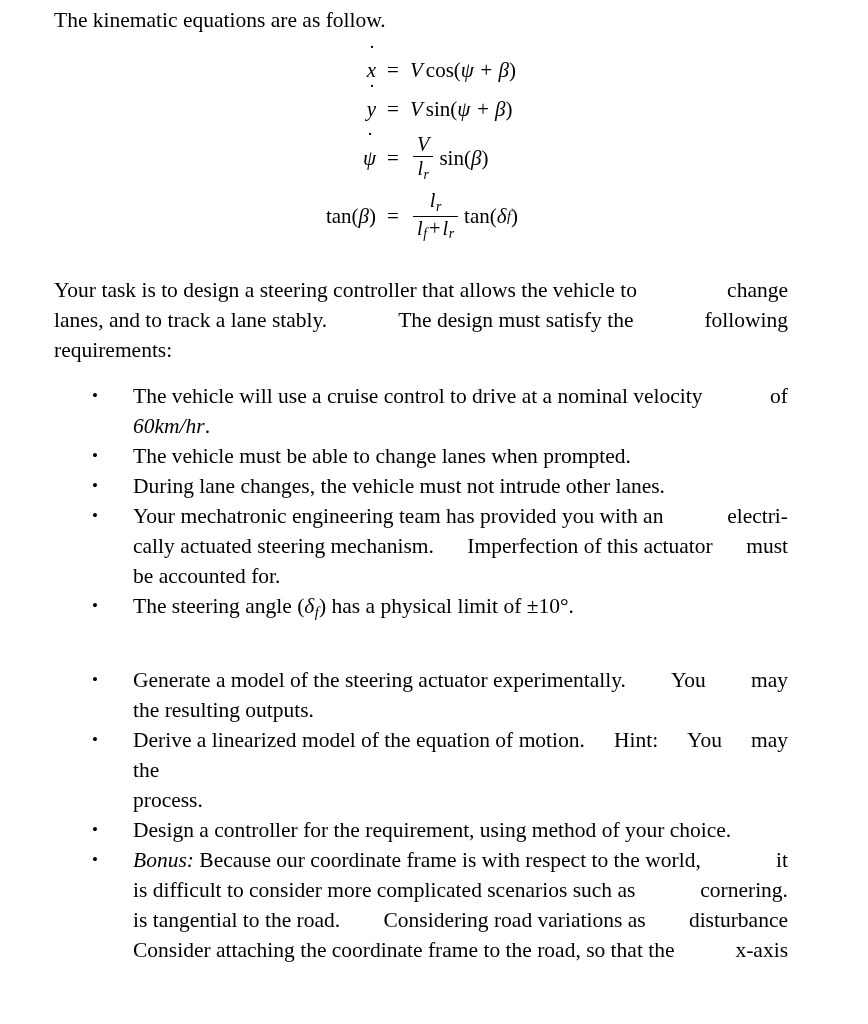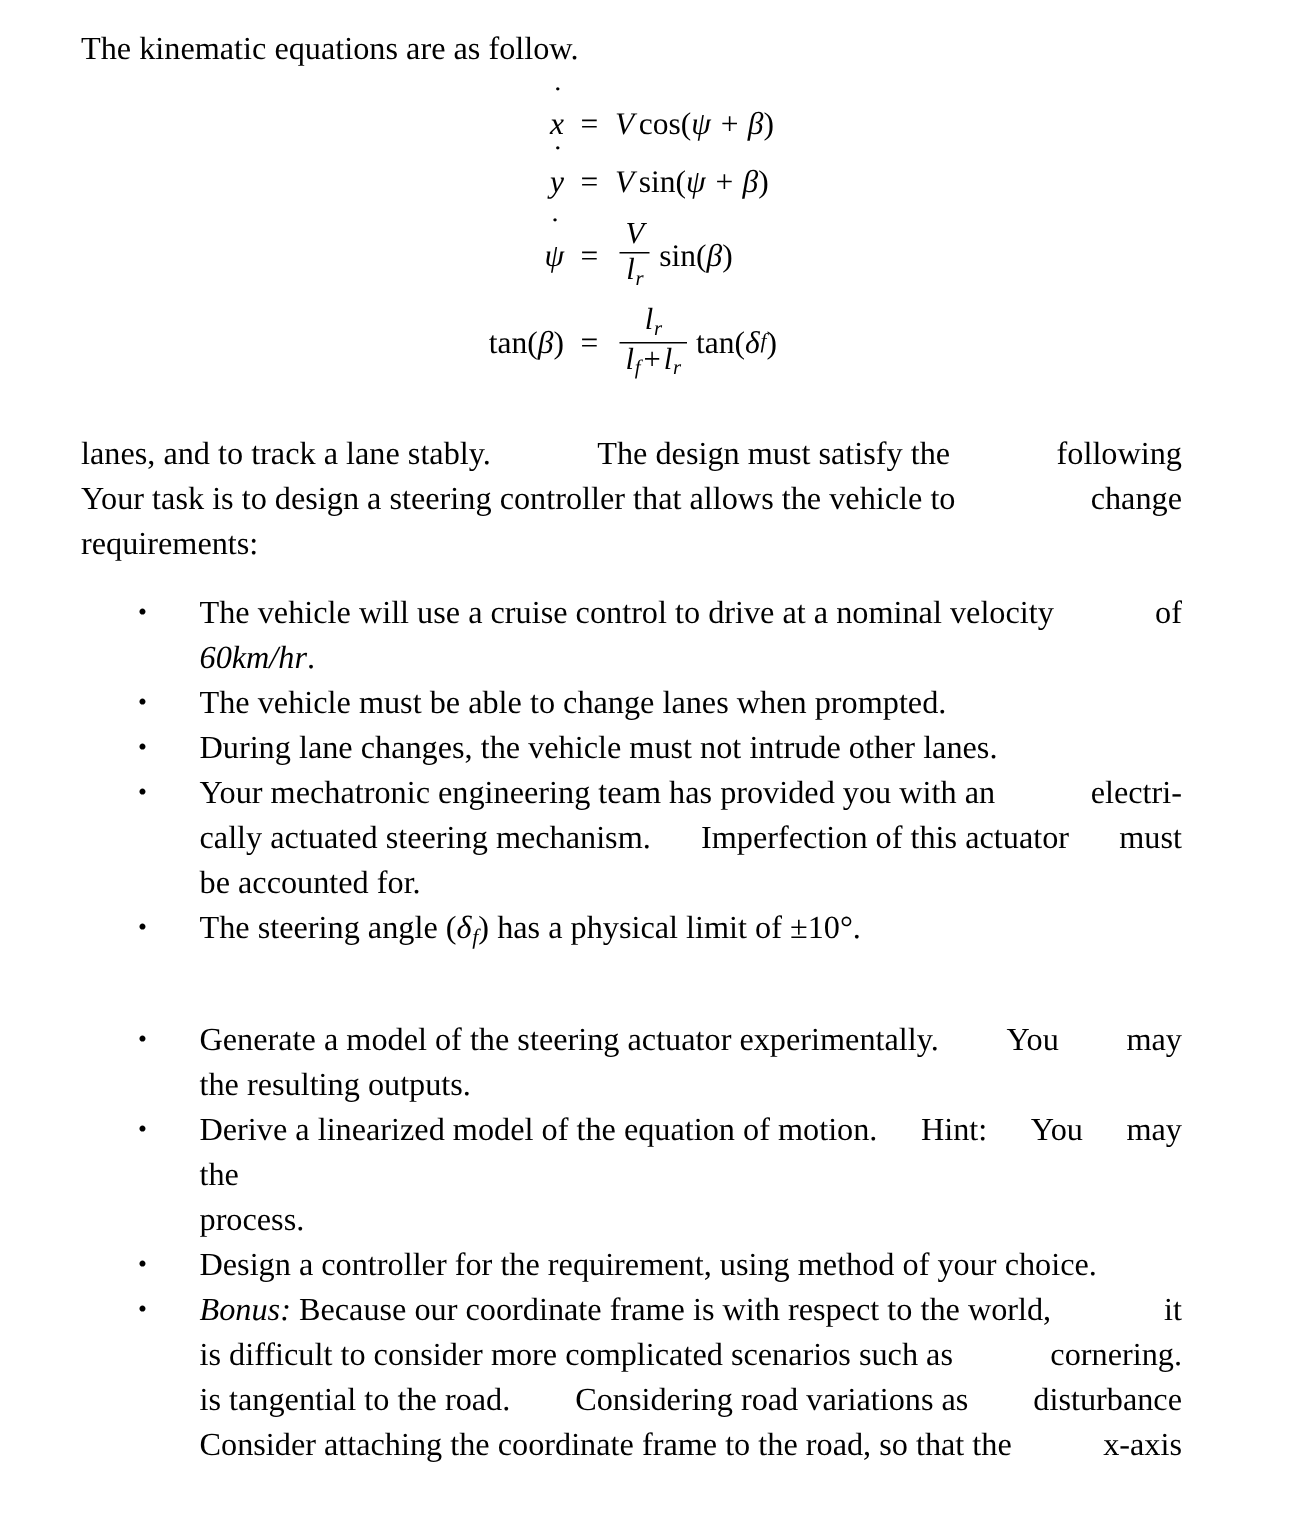--- a/index.html
+++ b/index.html
@@ -16,21 +16,21 @@
   }
   .page {
     position: relative;
     width: 868px;
     height: 1024px;
     padding: 0;
   }
   .content {
     position: absolute;
     left: 54px;
-    top: 12px;
+    top: 0px;
     width: 734px;
   }
 
   
   .para {
     font-size: 21.5px;
     line-height: 30px;
     text-align: justify;
     text-align-last: left;
     margin: 0;
@@ -233,28 +233,28 @@
           <span class="mup">)</span>
         </div>
       </div>
 
     </div>
 
     <div class="gap-after-eq"></div>
 
     <p class="para">
       <span class="para-line j">
+        <span>Your task is to design a steering controller that allows the vehicle to</span>
+          <span>change</span>
+      </span>
+      <span class="para-line j">
         <span>lanes, and to track a lane stably.</span>
           <span>The design must satisfy the</span>
           <span>following</span>
       </span>
-      <span class="para-line j">
-        <span>Your task is to design a steering controller that allows the vehicle to</span>
-          <span>change</span>
-      </span>
       <span class="para-line">requirements:</span>
     </p>
 
     <div class="gap-before-list"></div>
 
     <ul class="list">
 
       <li>
         <span class="bullet">•</span>
         <span class="li-line j">

